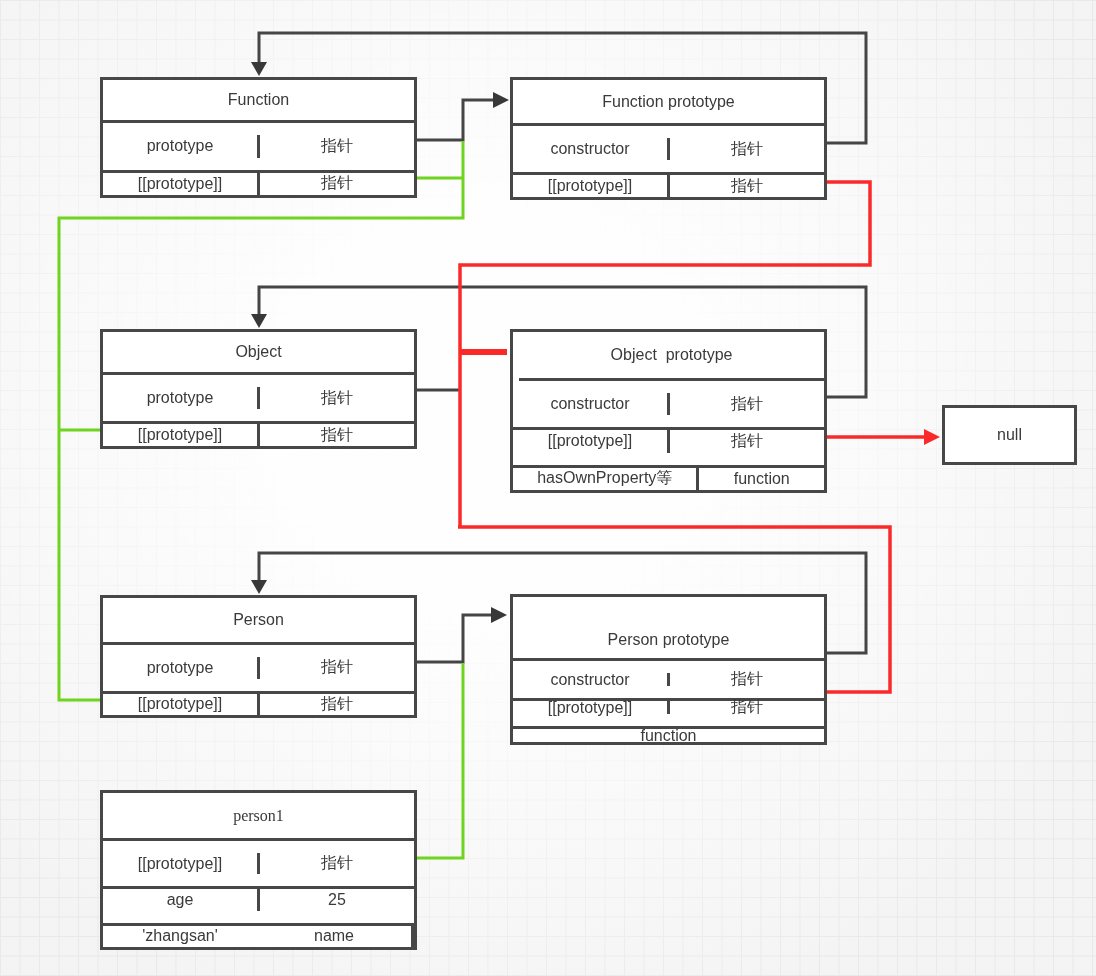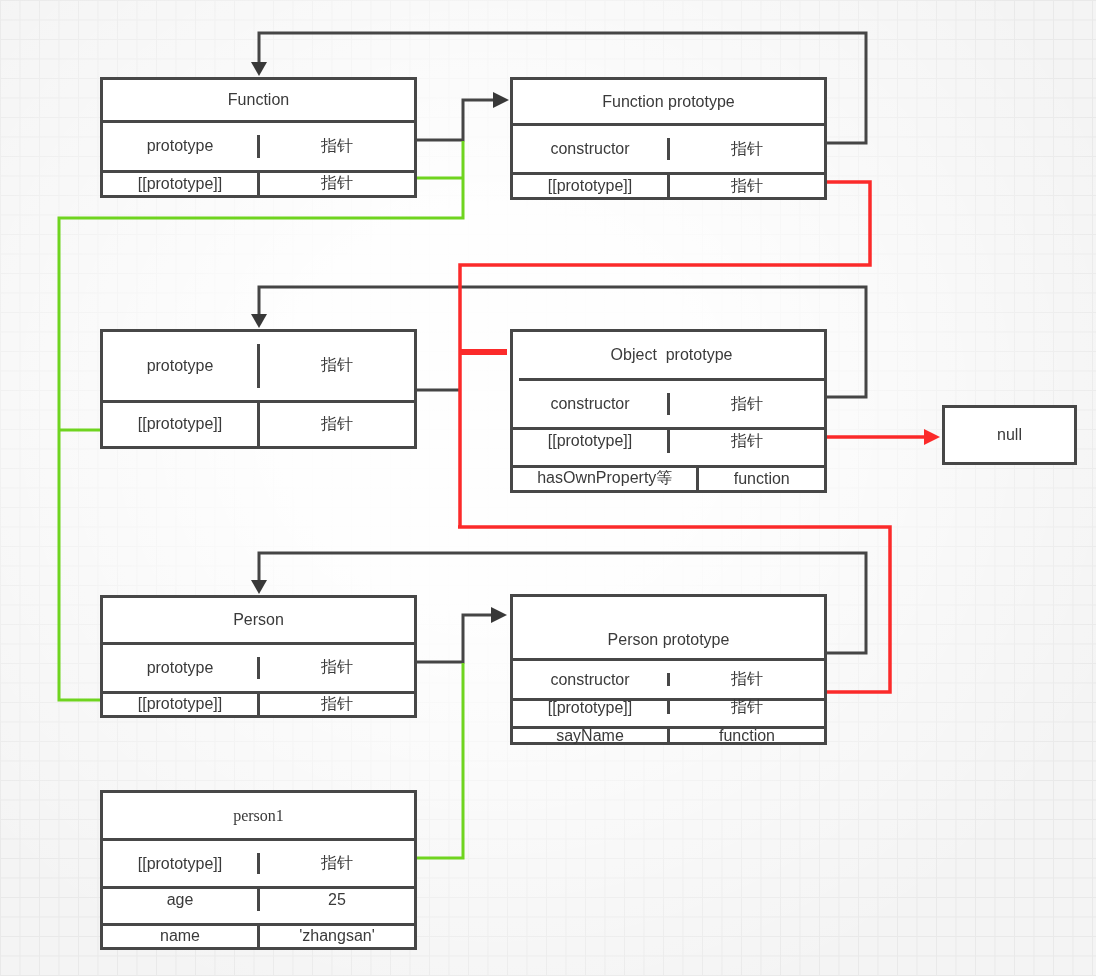--- a/index.html
+++ b/index.html
@@ -103,20 +103,21 @@
       <div class="cell k">constructor</div>
       <div class="cell v">指针</div>
     </div>
     <div class="row">
       <div class="cell k">[[prototype]]</div>
       <div class="cell v">指针</div>
     </div>
   </div>
 
   <div class="node" id="box-object">
+    <div class="hd">Object</div>
     <div class="row">
       <div class="cell k">prototype</div>
       <div class="cell v">指针</div>
     </div>
     <div class="row">
       <div class="cell k">[[prototype]]</div>
       <div class="cell v">指针</div>
     </div>
   </div>
 
@@ -156,34 +157,33 @@
     <div class="hd">Person prototype</div>
     <div class="row">
       <div class="cell k">constructor</div>
       <div class="cell v">指针</div>
     </div>
     <div class="row">
       <div class="cell k">[[prototype]]</div>
       <div class="cell v">指针</div>
     </div>
     <div class="row">
-      <div class="cell k">sayName</div>
       <div class="cell v">function</div>
     </div>
   </div>
 
   <div class="node" id="box-person1">
     <div class="hd">person1</div>
     <div class="row">
       <div class="cell k">[[prototype]]</div>
       <div class="cell v">指针</div>
     </div>
     <div class="row">
       <div class="cell k">age</div>
       <div class="cell v">25</div>
     </div>
     <div class="row">
+      <div class="cell v">'zhangsan'</div>
       <div class="cell k">name</div>
-      <div class="cell v">'zhangsan'</div>
     </div>
   </div>
 
 </div>
 
 </body></html>

